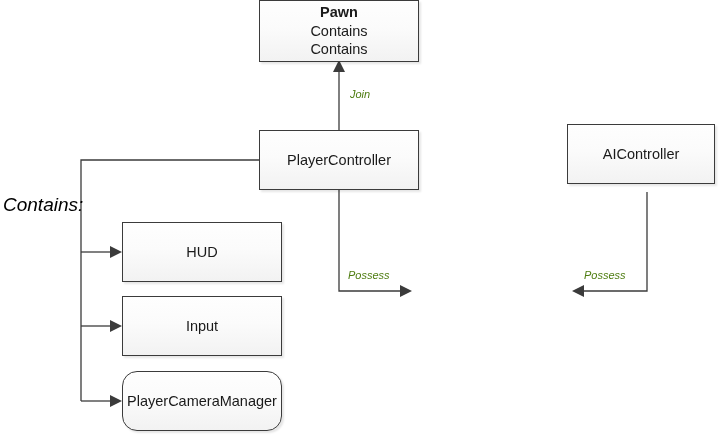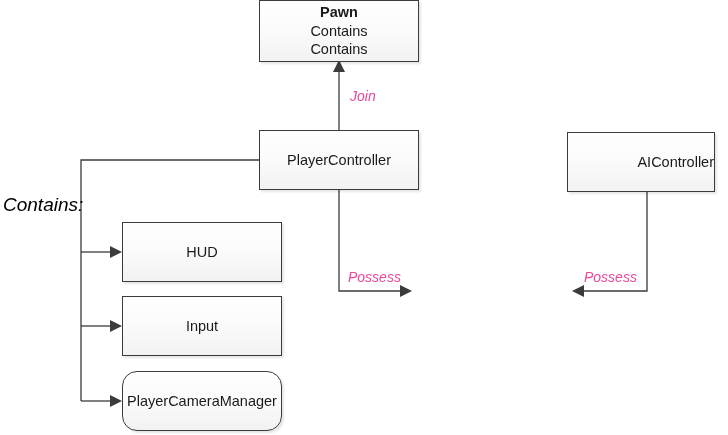--- a/index.html
+++ b/index.html
@@ -44,22 +44,22 @@
   }
   .node .title {
     font-weight: bold;
   }
   .node .sub {
     font-weight: normal;
   }
   .edge-label {
     position: absolute;
     font-style: italic;
-    font-size: 14px;
-    color: #ec4899;
+    font-size: 11px;
+    color: #4d7c0f;
     white-space: nowrap;
     line-height: 1;
   }
   .caption {
     position: absolute;
     font-style: italic;
     font-size: 19px;
     color: #000000;
     white-space: nowrap;
     line-height: 1;
@@ -115,21 +115,21 @@
   <div class="node" id="node-game" style="left:259px; top:0px; width:160px; height:62px;">
     <span class="title">Pawn</span>
     <span class="sub">Contains</span>
     <span class="sub">Contains</span>
   </div>
 
   <div class="node" id="node-player-controller" style="left:259px; top:130px; width:160px; height:60px;">
     <span>PlayerController</span>
   </div>
 
-  <div class="node" id="node-ai-controller" style="left:567px; top:132px; width:148px; height:60px;align-items:flex-end;">
+  <div class="node" id="node-ai-controller" style="left:567px; top:124px; width:148px; height:60px;">
     <span>AIController</span>
   </div>
 
 
   <div class="node" id="node-hud" style="left:122px; top:222px; width:160px; height:60px;text-align:right;">
     <span>HUD</span>
   </div>
 
   <div class="node" id="node-input" style="left:122px; top:296px; width:160px; height:60px;">
     <span>Input</span>

